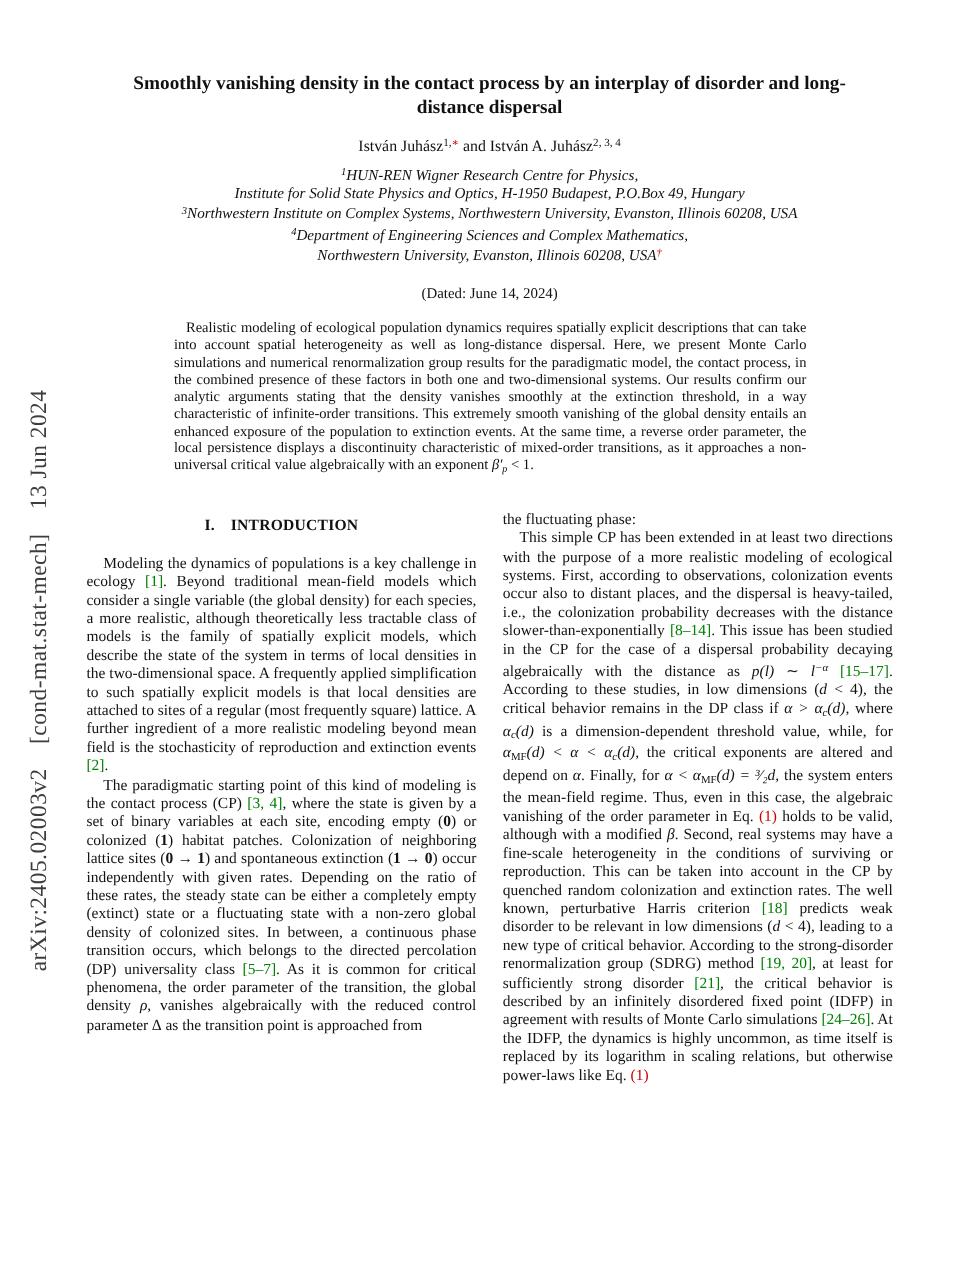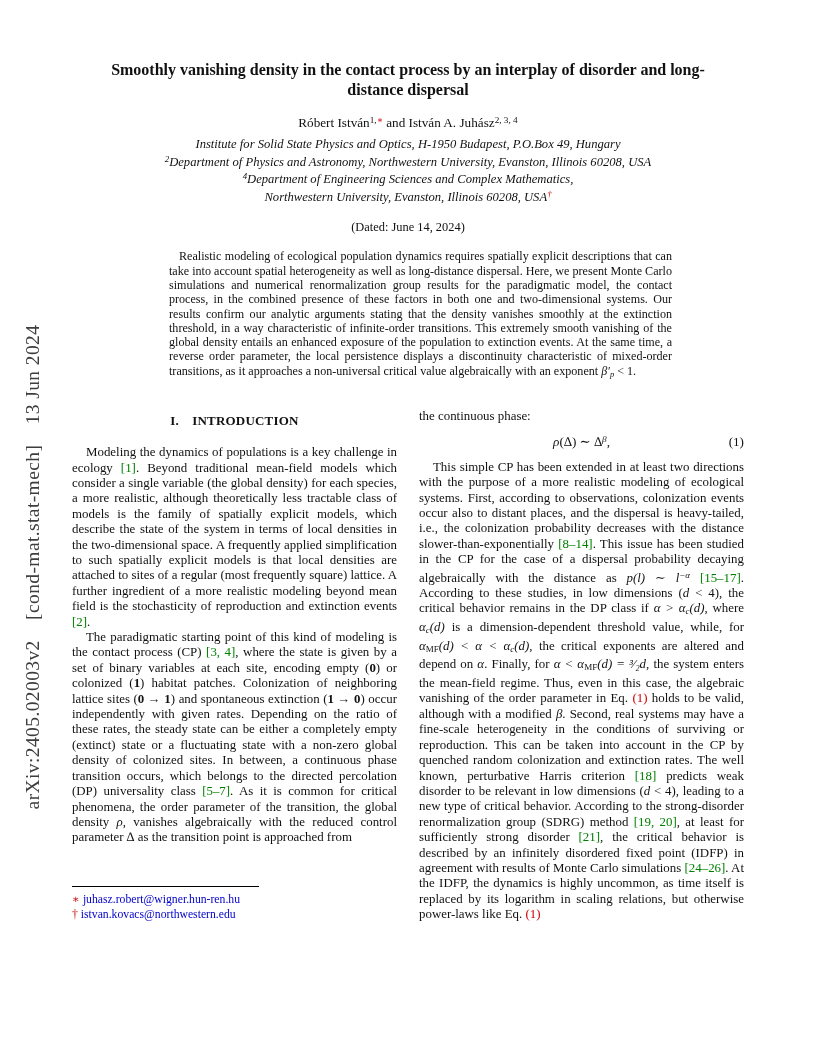--- a/index.html
+++ b/index.html
@@ -33,21 +33,21 @@
     margin-top:13px;font-size:13.2px;text-align:center;
   }
   .affils{margin-top:6px;}
   .affil{
     font-style:italic;font-size:12.6px;line-height:14.6px;text-align:center;
   }
   .dated{
     margin-top:16px;font-size:12.4px;text-align:center;
   }
   .abstract{
-    margin:14px 72px 0 97px;font-size:12.1px;line-height:14.3px;
+    margin:14px 72px 0 73px;font-size:12.1px;line-height:14.3px;
     text-align:justify;text-indent:10px;
   }
   .columns{
     display:flex;gap:22px;margin-top:28px;align-items:stretch;
   }
   .col{flex:1;min-width:0;}
   .col.left{display:flex;flex-direction:column;}
   .section-heading{
     font-size:13px;font-weight:700;text-align:center;
     margin:4px 0 16px 0;letter-spacing:0.2px;
@@ -79,51 +79,42 @@
 <body>
 
 <div class="page">
 
   <div class="arxiv-stamp">arXiv:2405.02003v2  [cond-mat.stat-mech]  13 Jun 2024</div>
 
   <div class="content">
 
     <h1 class="title">Smoothly vanishing density in the contact process by an interplay of disorder and long-distance dispersal</h1>
 
-    <div class="authors"><span>Róbert István</span><span class="sg-sup">1,</span><span class="sg-supr">∗</span><span> and István A. Juhász</span><span class="sg-sup">2, 3, 4</span></div>
+    <div class="authors"><span>István Juhász</span><span class="sg-sup">1,</span><span class="sg-supr">∗</span><span> and István A. Juhász</span><span class="sg-sup">2, 3, 4</span></div>
 
     <div class="affils">
+      <div class="affil"><span class="sg-sup">1</span><span>HUN-REN Wigner Research Centre for Physics,</span></div>
       <div class="affil"><span>Institute for Solid State Physics and Optics, H-1950 Budapest, P.O.Box 49, Hungary</span></div>
-      <div class="affil"><span class="sg-sup">2</span><span>Department of Physics and Astronomy, Northwestern University, Evanston, Illinois 60208, USA</span></div>
+      <div class="affil"><span class="sg-sup">3</span><span>Northwestern Institute on Complex Systems, Northwestern University, Evanston, Illinois 60208, USA</span></div>
       <div class="affil"><span class="sg-sup">4</span><span>Department of Engineering Sciences and Complex Mathematics,</span></div>
       <div class="affil"><span>Northwestern University, Evanston, Illinois 60208, USA</span><span class="sg-supr">†</span></div>
     </div>
 
     <div class="dated">(Dated: June 14, 2024)</div>
 
     <div class="abstract"><span>Realistic modeling of ecological population dynamics requires spatially explicit descriptions that can take into account spatial heterogeneity as well as long-distance dispersal. Here, we present Monte Carlo simulations and numerical renormalization group results for the paradigmatic model, the contact process, in the combined presence of these factors in both one and two-dimensional systems. Our results confirm our analytic arguments stating that the density vanishes smoothly at the extinction threshold, in a way characteristic of infinite-order transitions. This extremely smooth vanishing of the global density entails an enhanced exposure of the population to extinction events. At the same time, a reverse order parameter, the local persistence displays a discontinuity characteristic of mixed-order transitions, as it approaches a non-universal critical value algebraically with an exponent </span><span class="sg-m">β′</span><span class="sg-sub sg-m">p</span><span> &lt; 1.</span></div>
 
     <div class="columns">
 
       <div class="col left">
         <h2 class="section-heading">I. INTRODUCTION</h2>
         <p class="para indent"><span>Modeling the dynamics of populations is a key challenge in ecology </span><span class="sg-c">[1]</span><span>. Beyond traditional mean-field models which consider a single variable (the global density) for each species, a more realistic, although theoretically less tractable class of models is the family of spatially explicit models, which describe the state of the system in terms of local densities in the two-dimensional space. A frequently applied simplification to such spatially explicit models is that local densities are attached to sites of a regular (most frequently square) lattice. A further ingredient of a more realistic modeling beyond mean field is the stochasticity of reproduction and extinction events </span><span class="sg-c">[2]</span><span>.</span></p>
         <p class="para indent"><span>The paradigmatic starting point of this kind of modeling is the contact process (CP) </span><span class="sg-c">[3, 4]</span><span>, where the state is given by a set of binary variables at each site, encoding empty (</span><span class="sg-b">0</span><span>) or colonized (</span><span class="sg-b">1</span><span>) habitat patches. Colonization of neighboring lattice sites (</span><span class="sg-b">0</span><span> → </span><span class="sg-b">1</span><span>) and spontaneous extinction (</span><span class="sg-b">1</span><span> → </span><span class="sg-b">0</span><span>) occur independently with given rates. Depending on the ratio of these rates, the steady state can be either a completely empty (extinct) state or a fluctuating state with a non-zero global density of colonized sites. In between, a continuous phase transition occurs, which belongs to the directed percolation (DP) universality class </span><span class="sg-c">[5–7]</span><span>. As it is common for critical phenomena, the order parameter of the transition, the global density </span><span class="sg-m">ρ</span><span>, vanishes algebraically with the reduced control parameter ∆ as the transition point is approached from</span></p>
-        <div class="footnotes">
-          <div class="fn-rule"></div>
-          <div class="footnote"><span class="sg-r">∗ </span><span class="sg-u">juhasz.robert@wigner.hun-ren.hu</span></div>
-          <div class="footnote"><span class="sg-r">† </span><span class="sg-u">istvan.kovacs@northwestern.edu</span></div>
-        </div>
       </div>
 
       <div class="col right">
-        <p class="para"><span>the continuous phase:</span></p>
-        <div class="equation">
-          <span class="eq-spacer"></span>
-          <span class="eq-body"><span class="sg-m">ρ</span><span>(∆) ∼ ∆</span><span class="sg-sup sg-m">β</span><span>,</span></span>
-          <span class="eq-num">(1)</span>
-        </div>
+        <p class="para"><span>the fluctuating phase:</span></p>
         <p class="para indent"><span>This simple CP has been extended in at least two directions with the purpose of a more realistic modeling of ecological systems. First, according to observations, colonization events occur also to distant places, and the dispersal is heavy-tailed, i.e., the colonization probability decreases with the distance slower-than-exponentially </span><span class="sg-c">[8–14]</span><span>. This issue has been studied in the CP for the case of a dispersal probability decaying algebraically with the distance as </span><span class="sg-m">p(l) ∼ l</span><span class="sg-sup sg-m">−α</span><span> </span><span class="sg-c">[15–17]</span><span>. According to these studies, in low dimensions (</span><span class="sg-m">d</span><span> &lt; 4), the critical behavior remains in the DP class if </span><span class="sg-m">α &gt; α</span><span class="sg-sub sg-m">c</span><span class="sg-m">(d)</span><span>, where </span><span class="sg-m">α</span><span class="sg-sub sg-m">c</span><span class="sg-m">(d)</span><span> is a dimension-dependent threshold value, while, for </span><span class="sg-m">α</span><span class="sg-sub">MF</span><span class="sg-m">(d) &lt; α &lt; α</span><span class="sg-sub sg-m">c</span><span class="sg-m">(d)</span><span>, the critical exponents are altered and depend on </span><span class="sg-m">α</span><span>. Finally, for </span><span class="sg-m">α &lt; α</span><span class="sg-sub">MF</span><span class="sg-m">(d) = ³⁄₂d</span><span>, the system enters the mean-field regime. Thus, even in this case, the algebraic vanishing of the order parameter in Eq. </span><span class="sg-r">(1)</span><span> holds to be valid, although with a modified </span><span class="sg-m">β</span><span>. Second, real systems may have a fine-scale heterogeneity in the conditions of surviving or reproduction. This can be taken into account in the CP by quenched random colonization and extinction rates. The well known, perturbative Harris criterion </span><span class="sg-c">[18]</span><span> predicts weak disorder to be relevant in low dimensions (</span><span class="sg-m">d</span><span> &lt; 4), leading to a new type of critical behavior. According to the strong-disorder renormalization group (SDRG) method </span><span class="sg-c">[19, 20]</span><span>, at least for sufficiently strong disorder </span><span class="sg-c">[21]</span><span>, the critical behavior is described by an infinitely disordered fixed point (IDFP) in agreement with results of Monte Carlo simulations </span><span class="sg-c">[24–26]</span><span>. At the IDFP, the dynamics is highly uncommon, as time itself is replaced by its logarithm in scaling relations, but otherwise power-laws like Eq. </span><span class="sg-r">(1)</span></p>
       </div>
 
     </div>
   </div>
 </div>
 
 </body></html>

